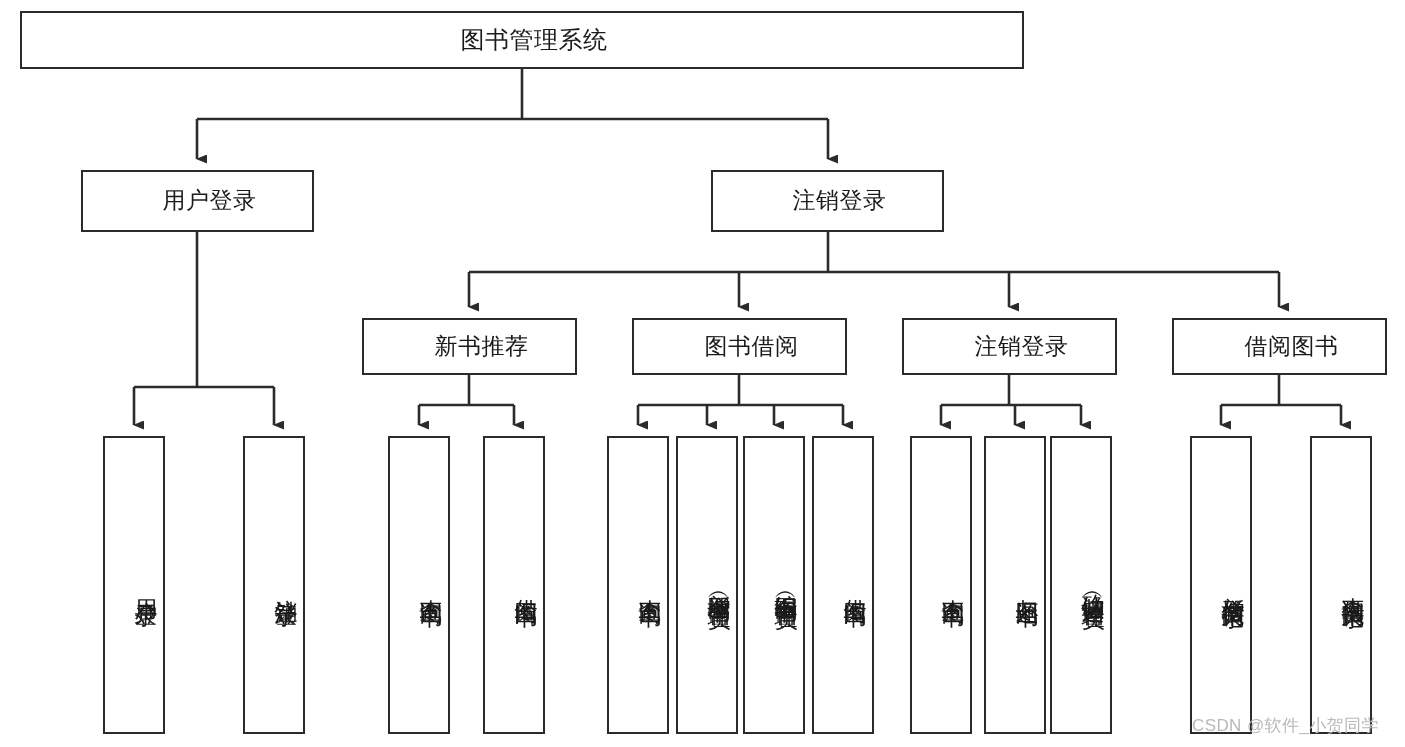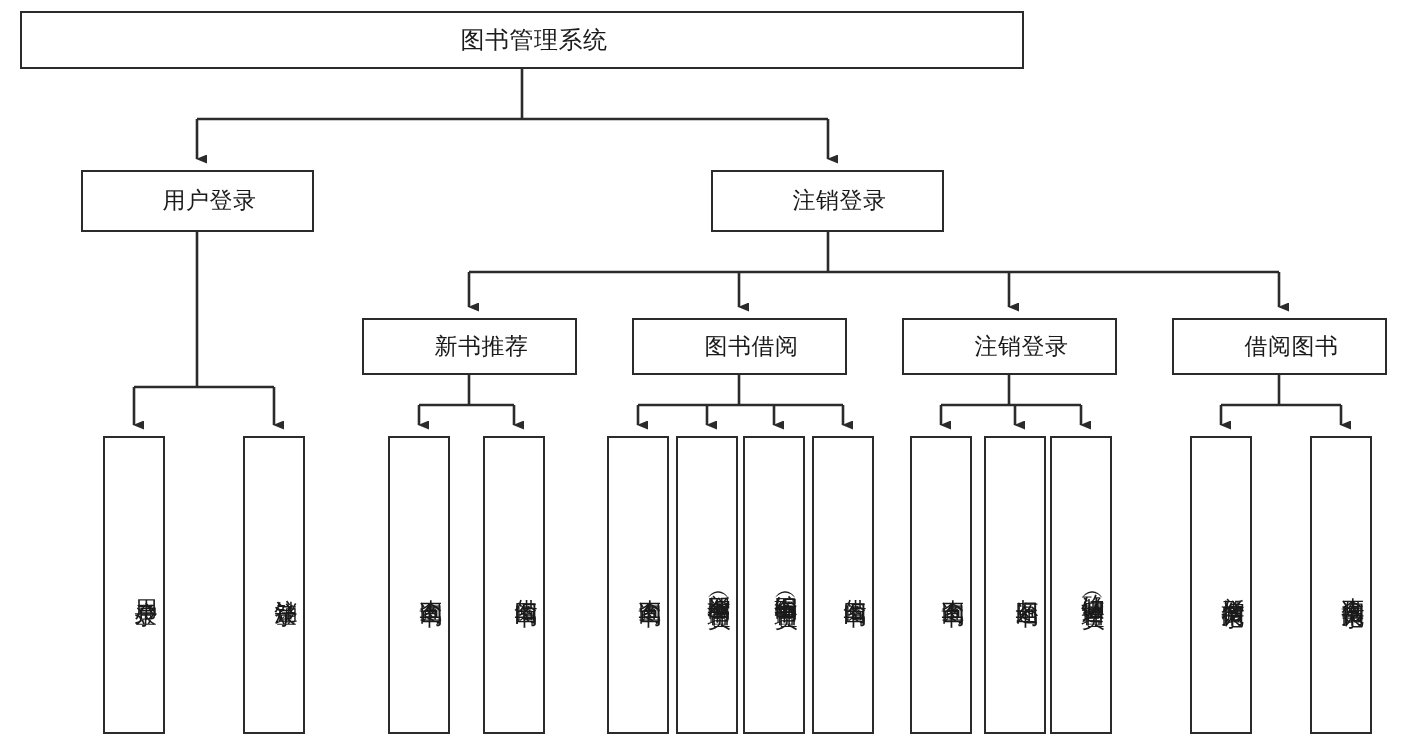--- a/index.html
+++ b/index.html
@@ -167,14 +167,15 @@
         <span class="node-label">确认归还（管理员）</span>
       </div>
       <div class="node vertical" style="left: 1190px; top: 436px; width: 62px; height: 298px;">
         <span class="node-label">新增借阅记录</span>
       </div>
       <div class="node vertical" style="left: 1310px; top: 436px; width: 62px; height: 298px;">
         <span class="node-label">查询借阅记录</span>
       </div>
     </div>
 
+  <div class="watermark" style="left: 1192px; top: 714px;">CSDN @软件_小贺同学</div>
 
 </div>
 
 </body></html>

